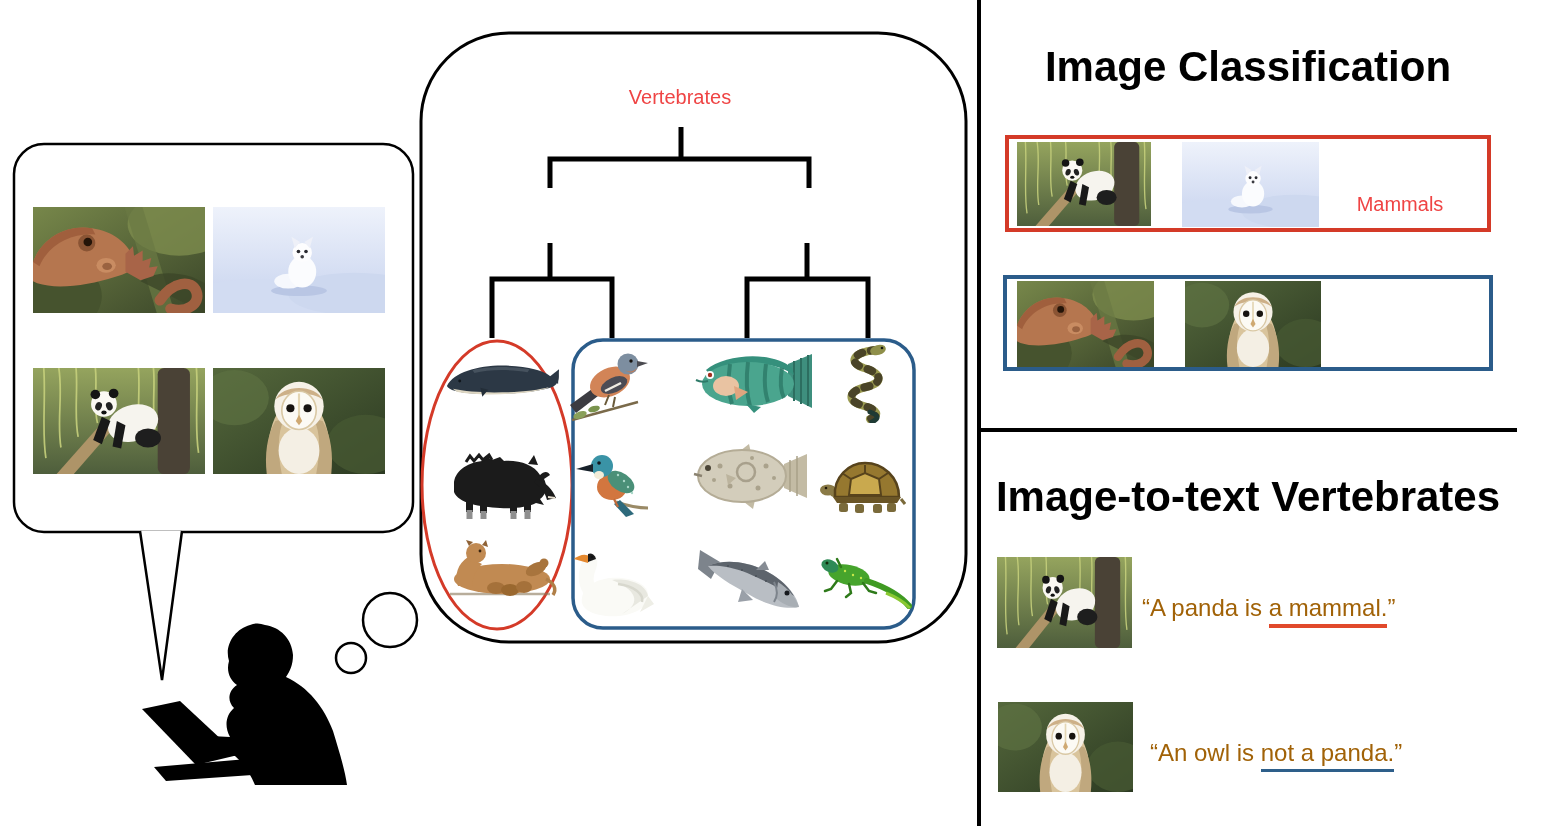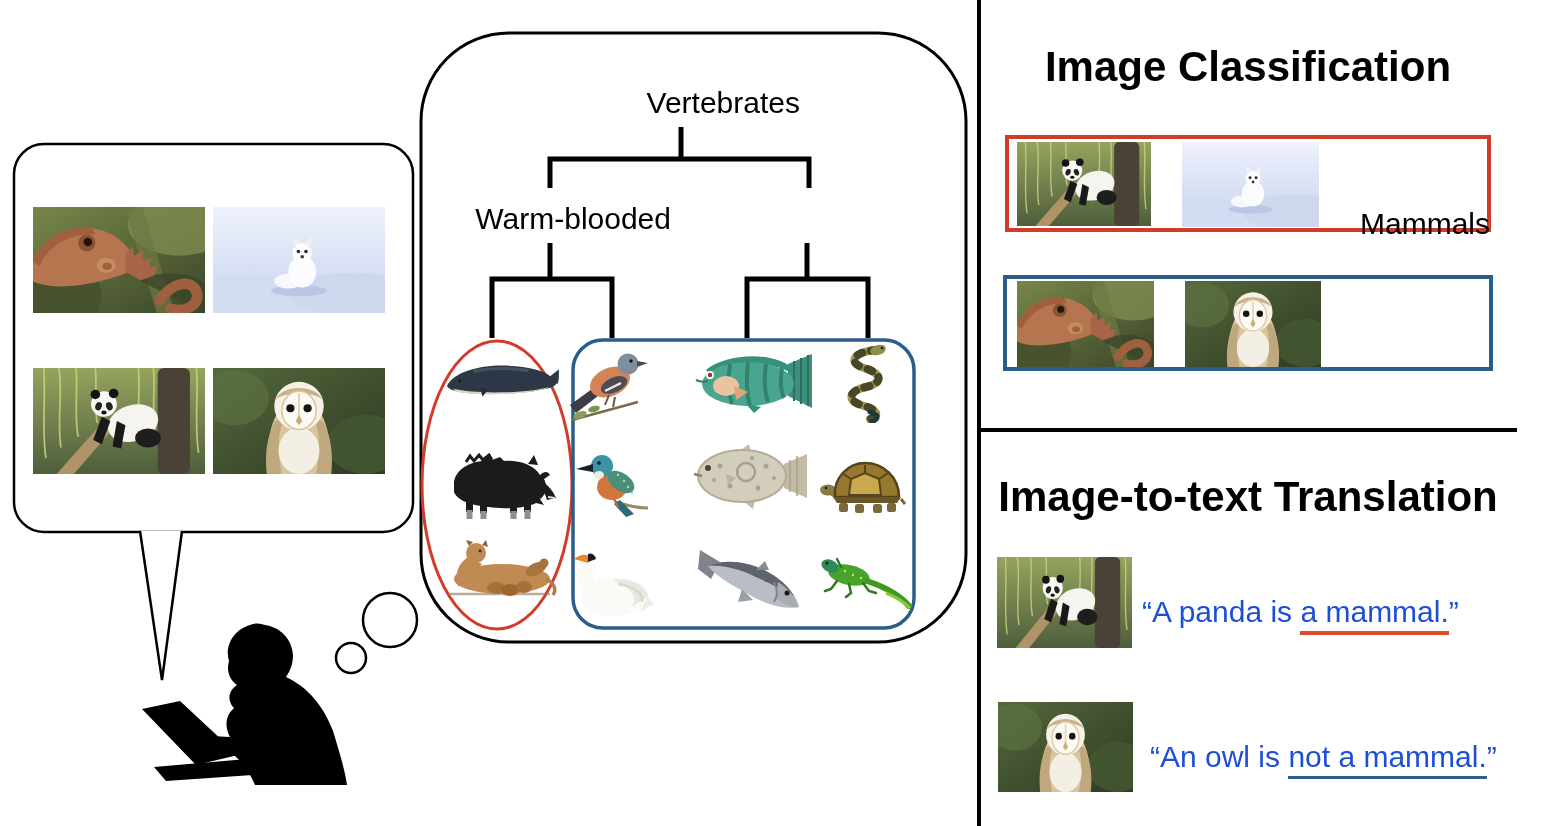--- a/index.html
+++ b/index.html
@@ -1,22 +1,22 @@
 <!DOCTYPE html>
 <html><head>
 <meta charset="utf-8">
 <style>
   html,body{margin:0;padding:0;background:#fff;}
   .stage{position:relative;width:1554px;height:826px;background:#fff;overflow:hidden;
          font-family:"Liberation Sans",sans-serif;color:#000;}
   .abs{position:absolute;}
   svg.abs{display:block;}
-  .label{position:absolute;font-size:30px;color:#000000;text-align:right;line-height:1.15;}
+  .label{position:absolute;font-size:20px;color:#ef4444;text-align:center;line-height:1.15;}
   .title{position:absolute;font-weight:bold;font-size:42px;color:#000;text-align:center;line-height:1.1;}
-  .sentence{position:absolute;font-size:30px;color:#1d4ed8;white-space:nowrap;line-height:1.2;}
+  .sentence{position:absolute;font-size:24px;color:#a16207;white-space:nowrap;line-height:1.2;}
   .u{padding-bottom:3px;}
   .u-red{border-bottom:4px solid #e1492b;}
   .u-blue{border-bottom:3.5px solid #2e5f8a;}
   .box{position:absolute;box-sizing:border-box;background:#fff;}
   .box-red{border:4px solid #d43a28;}
   .box-blue{border:4px solid #2b5c8a;}
   .rule{position:absolute;background:#000;}
 </style>
 </head>
 <body>
@@ -341,21 +341,20 @@
       <path d="M140,218 L140,254"></path>
       <path d="M82,313 L82,254 L202,254 L202,313"></path>
       <path d="M397,218 L397,254"></path>
       <path d="M337,313 L337,254 L458,254 L458,313"></path>
     </g>
     <ellipse cx="87" cy="460" rx="75" ry="144" fill="none" stroke="#d43a28" stroke-width="3"></ellipse>
     <rect x="163" y="315" width="341" height="288" rx="30" fill="none" stroke="#2b5c8a" stroke-width="3.5"></rect>
   </svg>
 
   <div class="label" style="left:560px;top:86px;width:240px;">Vertebrates</div>
-  <div class="label" style="left:431px;top:202px;width:240px;">Warm-blooded</div>
 
   <svg class="abs" style="left:443px;top:360px" width="118" height="40" viewBox="0 0 120 40">
       <use href="#an-whale"></use>
     </svg>
   <svg class="abs" style="left:440px;top:448px" width="124" height="72" viewBox="0 0 124 72">
       <use href="#an-boar"></use>
     </svg>
   <svg class="abs" style="left:438px;top:538px" width="122" height="62" viewBox="0 0 122 62">
       <use href="#an-lion"></use>
     </svg>
@@ -392,39 +391,39 @@
 
   <div class="title" style="left:988px;top:44px;width:520px;">Image Classification</div>
 
   <div class="box box-red" style="left:1005px;top:135px;width:486px;height:97px;"></div>
   <svg class="abs" style="left:1017px;top:142px" width="134" height="84" viewBox="0 0 160 100" preserveAspectRatio="none">
       <use href="#ph-panda"></use>
     </svg>
   <svg class="abs" style="left:1182px;top:142px" width="137" height="85" viewBox="0 0 160 100" preserveAspectRatio="none">
       <use href="#ph-fox"></use>
     </svg>
-  <div class="label" style="left:1310px;top:207px;width:180px;">Mammals</div>
+  <div class="label" style="left:1310px;top:193px;width:180px;">Mammals</div>
 
   <div class="box box-blue" style="left:1003px;top:275px;width:490px;height:96px;"></div>
   <svg class="abs" style="left:1017px;top:281px" width="137" height="86" viewBox="0 0 160 100" preserveAspectRatio="none">
       <use href="#ph-lizard"></use>
     </svg>
   <svg class="abs" style="left:1185px;top:281px" width="136" height="86" viewBox="0 0 160 100" preserveAspectRatio="none">
       <use href="#ph-owl"></use>
     </svg>
 
-  <div class="title" style="left:988px;top:474px;width:520px;">Image-to-text Translation</div>
+  <div class="title" style="left:988px;top:474px;width:520px;">Image-to-text Vertebrates</div>
 
   <svg class="abs" style="left:997px;top:557px" width="135" height="91" viewBox="0 0 160 100" preserveAspectRatio="none">
       <use href="#ph-panda"></use>
     </svg>
   <div class="sentence" style="left:1142px;top:594px;">
     <span>“A panda is </span><span class="u u-red">a mammal.</span><span>”</span>
   </div>
 
   <svg class="abs" style="left:998px;top:702px" width="135" height="90" viewBox="0 0 160 100" preserveAspectRatio="none">
       <use href="#ph-owl"></use>
     </svg>
   <div class="sentence" style="left:1150px;top:739px;">
-    <span>“An owl is </span><span class="u u-blue">not a mammal.</span><span>”</span>
+    <span>“An owl is </span><span class="u u-blue">not a panda.</span><span>”</span>
   </div>
 
 </div>
 
 </body></html>

